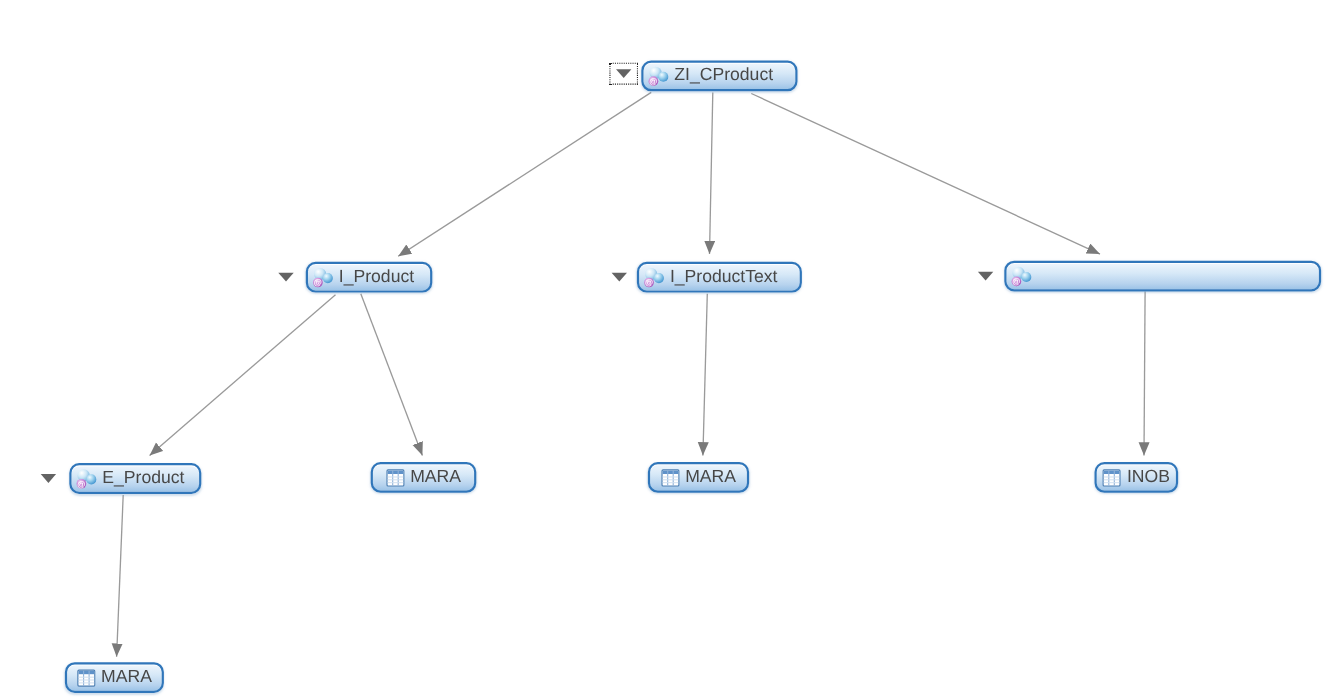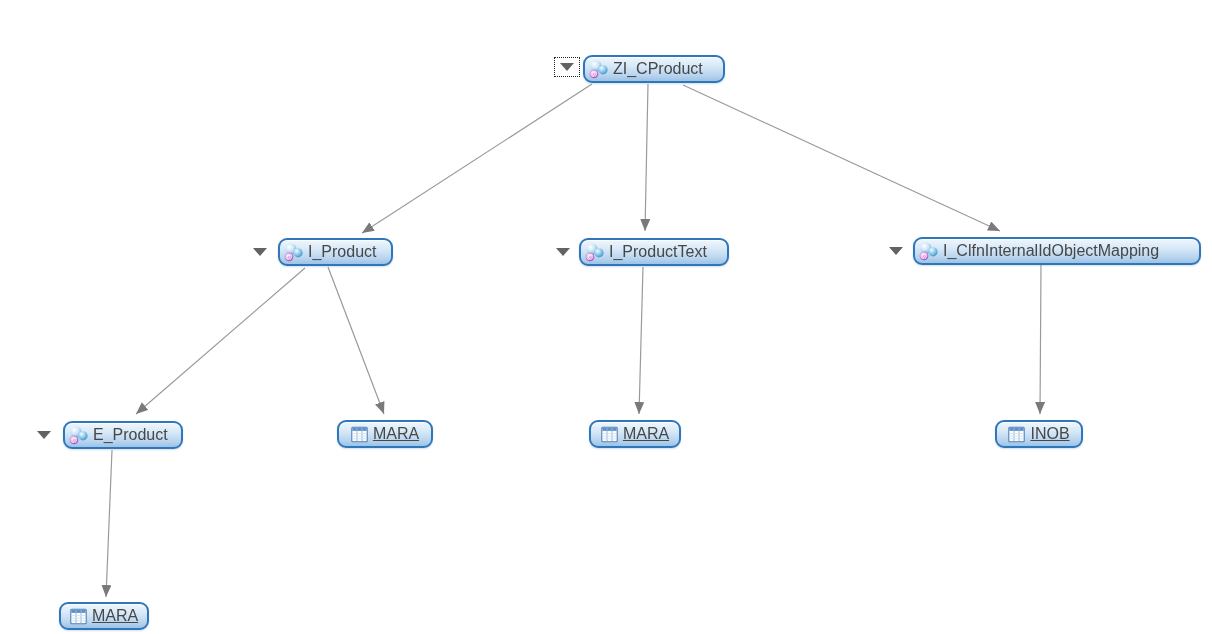--- a/index.html
+++ b/index.html
@@ -12,21 +12,21 @@
   .edges{position:absolute;left:0;top:0;pointer-events:none;}
 
   .node{
     position:absolute;box-sizing:border-box;height:28px;
     display:flex;align-items:center;gap:5px;padding:0 6px 0 4px;
     border:2px solid #3076ba;border-radius:9px;
     background:linear-gradient(180deg,#eff6fd 0%,#d6e8f7 40%,#b7d3ee 78%,#9cc3e7 100%);
     box-shadow:inset 0 1px 0 rgba(255,255,255,.85), 0 1px 2px rgba(120,160,200,.35);
     font-size:16px;color:#474747;white-space:nowrap;cursor:default;
   }
-  .node.tbl{justify-content:center;padding:0 4px;text-decoration:underline;}
+  .node.tbl{justify-content:center;padding:0 4px;}
   .node .label{line-height:1;}
   .node .icon{display:flex;align-items:center;flex:0 0 auto;}
 
   .expander{
     position:absolute;display:flex;align-items:center;justify-content:center;
     width:22px;height:16px;box-sizing:border-box;
   }
   .expander.focused{width:26px;height:20px;border:1px dotted #222222;}
   .expander .tri{
     width:0;height:0;
@@ -129,21 +129,20 @@
 
   <div class="node" style="left:913px;top:237px;width:288px">
     <span class="icon">
       <svg width="19" height="19" viewBox="0 0 19 19">
         <circle cx="7" cy="6.2" r="5.6" fill="url(#sphA)"></circle>
         <circle cx="14" cy="9.8" r="4.6" fill="url(#sphB)"></circle>
         <circle cx="5" cy="13.8" r="4.4" fill="url(#sphP)"></circle>
         <text x="5" y="16.3" text-anchor="middle" font-size="7.5" font-weight="bold" fill="#ffffff">@</text>
       </svg>
     </span>
-    <span class="label">I_ClfnInternalIdObjectMapping</span>
   </div>
 
   <div class="node" style="left:63px;top:421px;width:120px">
     <span class="icon">
       <svg width="19" height="19" viewBox="0 0 19 19">
         <circle cx="7" cy="6.2" r="5.6" fill="url(#sphA)"></circle>
         <circle cx="14" cy="9.8" r="4.6" fill="url(#sphB)"></circle>
         <circle cx="5" cy="13.8" r="4.4" fill="url(#sphP)"></circle>
         <text x="5" y="16.3" text-anchor="middle" font-size="7.5" font-weight="bold" fill="#ffffff">@</text>
       </svg>
@@ -174,21 +173,21 @@
         <line x1="6" y1="1.8" x2="6" y2="15.3" stroke="#8fb2d9" stroke-width="1"></line>
         <line x1="11" y1="1.8" x2="11" y2="15.3" stroke="#8fb2d9" stroke-width="1"></line>
         <line x1="1.4" y1="7.6" x2="15.6" y2="7.6" stroke="#cfdfef" stroke-width="0.9"></line>
         <line x1="1.4" y1="10.2" x2="15.6" y2="10.2" stroke="#cfdfef" stroke-width="0.9"></line>
         <line x1="1.4" y1="12.8" x2="15.6" y2="12.8" stroke="#cfdfef" stroke-width="0.9"></line>
       </svg>
     </span>
     <span class="label">MARA</span>
   </div>
 
-  <div class="node tbl" style="left:995px;top:420px;width:88px">
+  <div class="node tbl" style="left:995px;top:420px;width:76px">
     <span class="icon">
       <svg width="17" height="17" viewBox="0 0 17 17">
         <rect x="0.8" y="1.2" width="15.4" height="14.6" rx="1" fill="#ffffff" stroke="#4d7fb2" stroke-width="1.1"></rect>
         <rect x="1.4" y="1.8" width="14.2" height="3.1" fill="#5f92c9"></rect>
         <line x1="6" y1="1.8" x2="6" y2="15.3" stroke="#8fb2d9" stroke-width="1"></line>
         <line x1="11" y1="1.8" x2="11" y2="15.3" stroke="#8fb2d9" stroke-width="1"></line>
         <line x1="1.4" y1="7.6" x2="15.6" y2="7.6" stroke="#cfdfef" stroke-width="0.9"></line>
         <line x1="1.4" y1="10.2" x2="15.6" y2="10.2" stroke="#cfdfef" stroke-width="0.9"></line>
         <line x1="1.4" y1="12.8" x2="15.6" y2="12.8" stroke="#cfdfef" stroke-width="0.9"></line>
       </svg>

